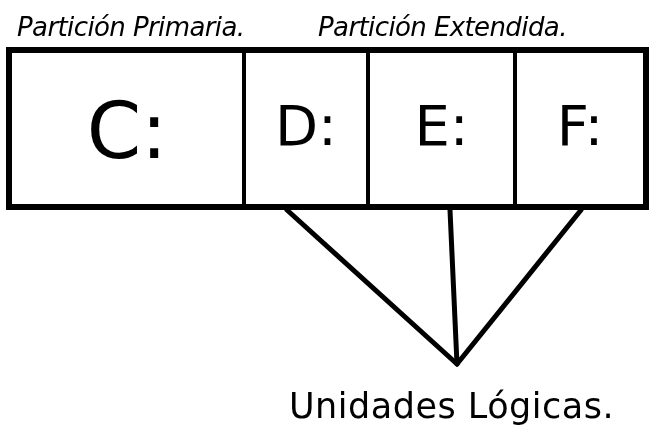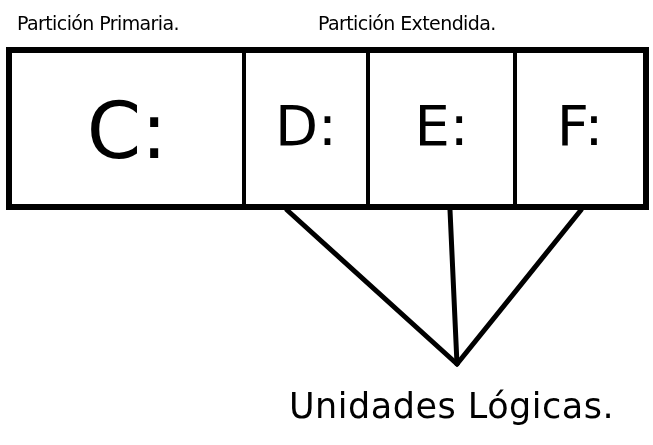--- a/index.html
+++ b/index.html
@@ -1,18 +1,18 @@
 <!DOCTYPE html>
 <html><head>
 <meta charset="utf-8">
 <style>
   html, body { margin: 0; padding: 0; background: #ffffff; }
   body { width: 653px; height: 445px; position: relative; overflow: hidden;
          font-family: "DejaVu Sans", sans-serif; color: #000; }
-  .label-top { position: absolute; font-size: 19px; letter-spacing: -0.6px; white-space: nowrap; }
+  .label-top { position: absolute; font-size: 26px; letter-spacing: -0.6px; white-space: nowrap; font-style: italic; }
   #lbl-primary { left: 17px; top: 12px; }
   #lbl-extended { left: 318px; top: 12px; }
   .disk { position: absolute; left: 6px; top: 47px; width: 631px; height: 151px;
           border: 6px solid #000; display: flex; }
   .part { position: relative; height: 100%; display: flex; align-items: center; justify-content: center;
           box-sizing: border-box; }
   .part + .part { border-left: 4px solid #000; }
   .p-c { width: 230px; }
   .p-d { width: 124px; }
   .p-e { width: 147px; }

